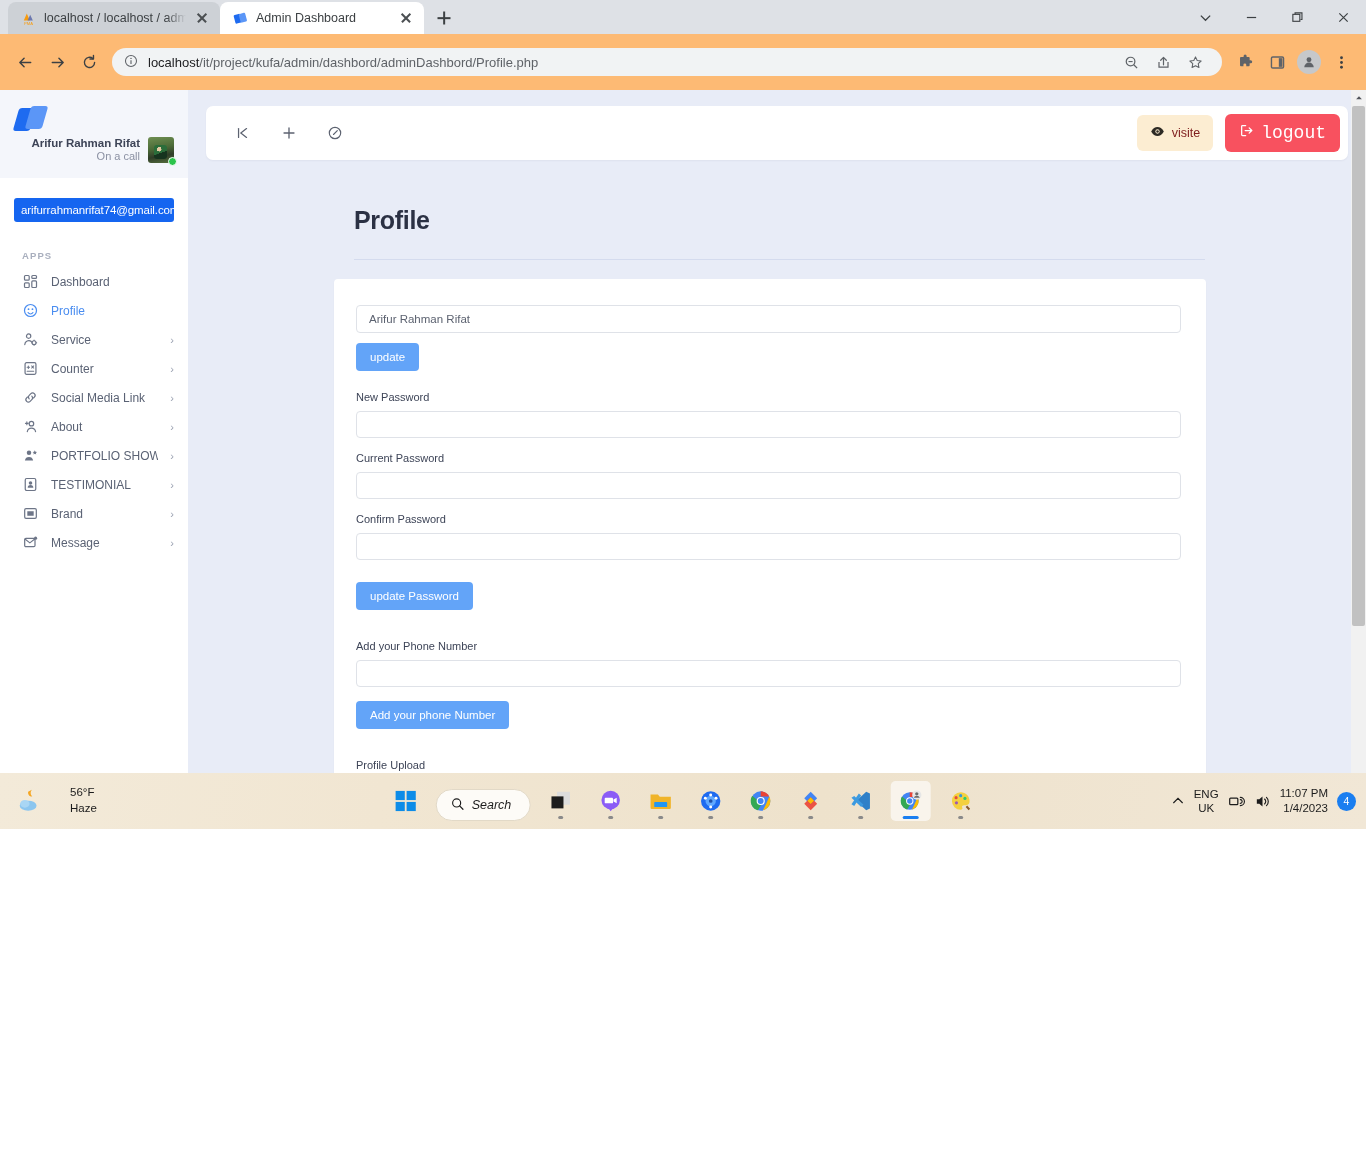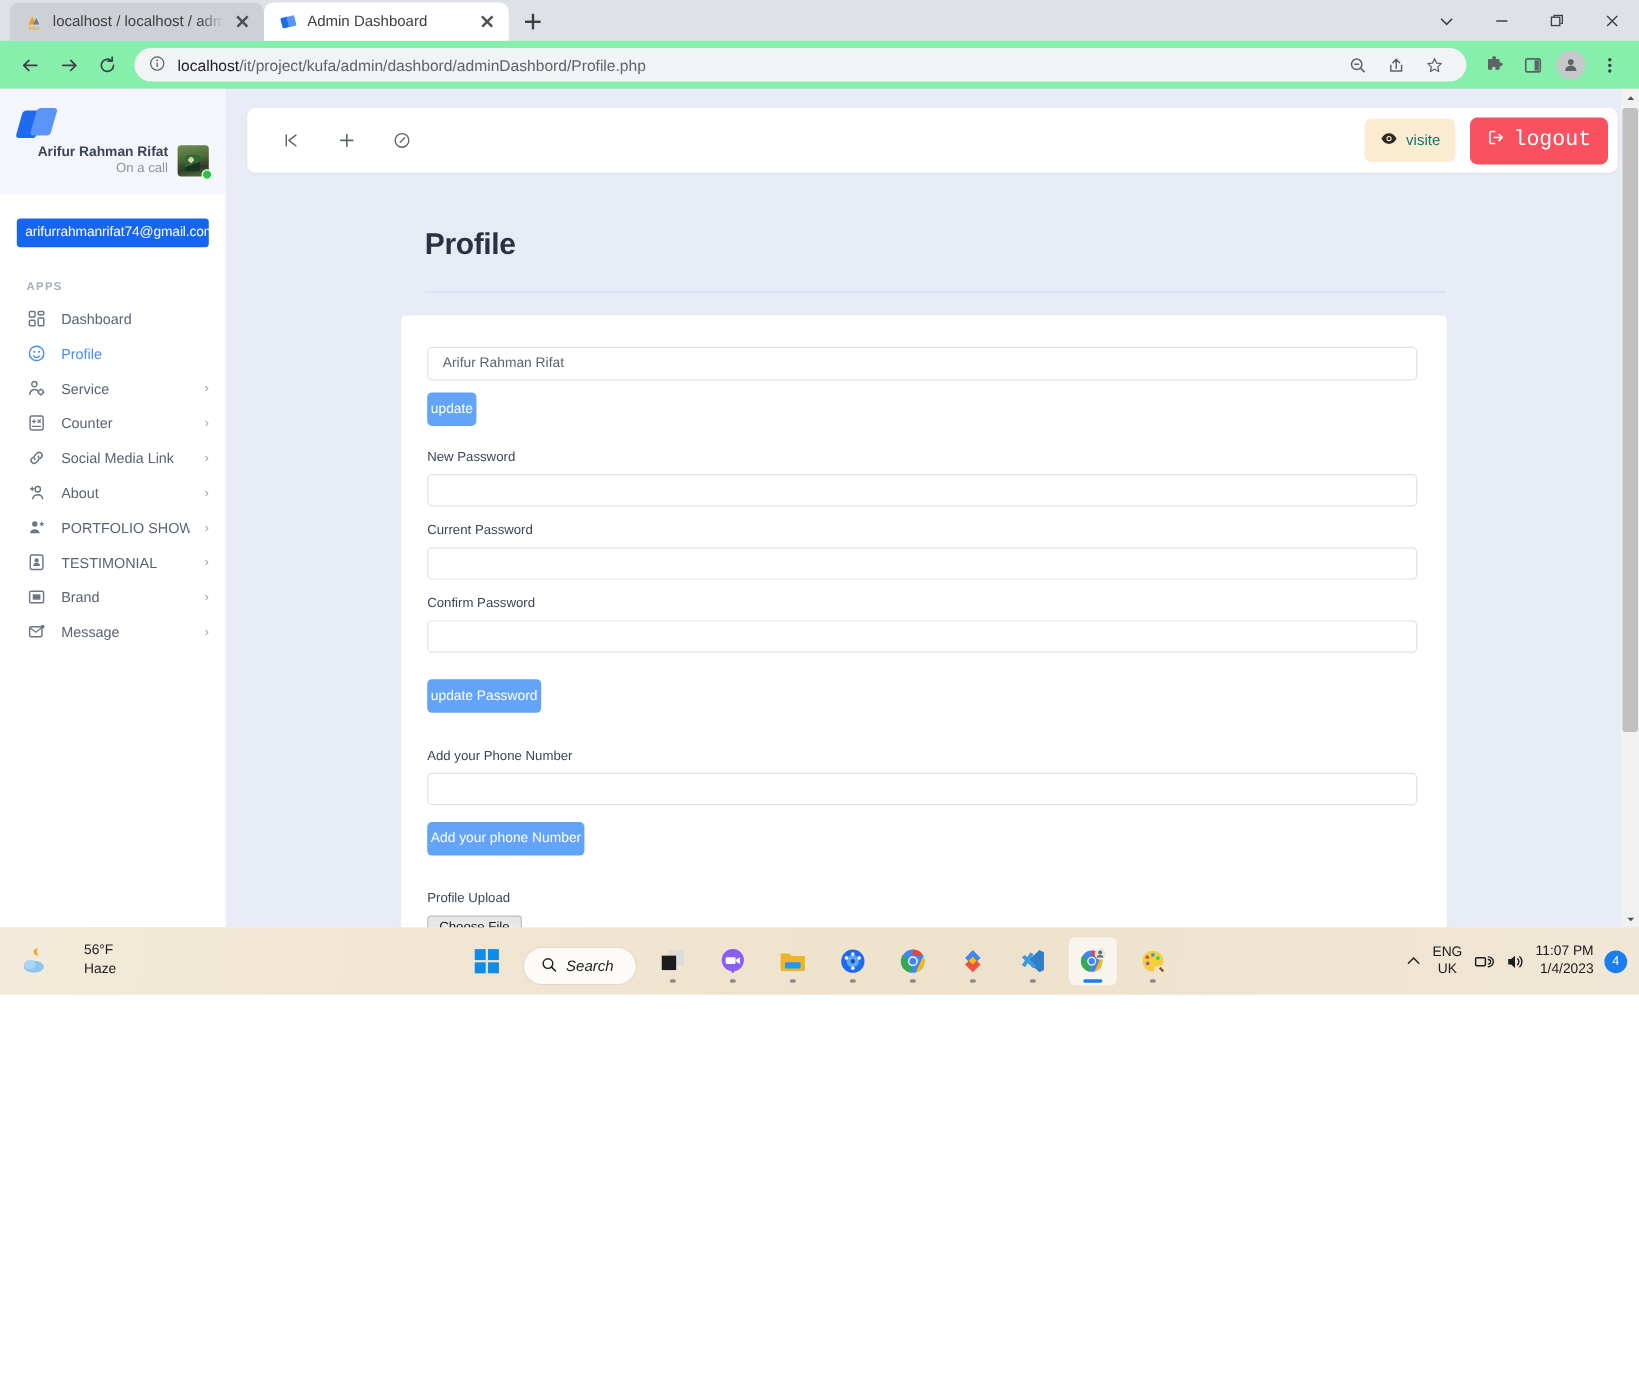--- a/index.html
+++ b/index.html
@@ -38,21 +38,21 @@
   .newtab::before, .newtab::after {
     content: ''; position: absolute; background: #3c4043; left: 50%; top: 50%;
   }
   .newtab::before { width: 13px; height: 1.7px; transform: translate(-50%,-50%); }
   .newtab::after { width: 1.7px; height: 13px; transform: translate(-50%,-50%); }
 
   .wincontrols { position: absolute; right: 0; top: 0; height: 34px; display: flex; align-items: center; }
   .wc { width: 46px; height: 34px; display: flex; align-items: center; justify-content: center; color: #3c4043; font-size: 13px; }
   .wc svg { display: block; }
 
-  .navbar { height: 40px; background: #86efac; display: flex; align-items: center; padding: 0 10px; gap: 2px; }
+  .navbar { height: 56px; background: #fdba74; display: flex; align-items: center; padding: 0 10px; gap: 2px; }
   .navbtn { width: 30px; height: 30px; display: flex; align-items: center; justify-content: center; color: #5f6368; flex: 0 0 auto; }
   .omnibox {
     flex: 1 1 auto; height: 28px; background: #f1f3f4; border-radius: 14px;
     display: flex; align-items: center; padding: 0 12px; gap: 10px; margin: 0 6px;
     font-size: 13px; color: #202124; min-width: 0;
   }
   .omnibox .url { white-space: nowrap; overflow: hidden; }
   .omnibox .url .host { color: #202124; }
   .omnibox .url .path { color: #5f6368; }
   .ob-right { display: flex; align-items: center; gap: 2px; margin-left: auto; }
@@ -105,21 +105,21 @@
   
   .main { flex: 1 1 auto; height: 100%; position: relative; padding: 16px 18px 0 18px; }
   .topbar {
     height: 54px; background: #ffffff; border-radius: 7px;
     display: flex; align-items: center; padding: 0 8px 0 26px; gap: 24px;
     box-shadow: 0 1px 2px rgba(30,40,80,.05);
   }
   .tb-icon { width: 22px; height: 22px; display: flex; align-items: center; justify-content: center; color: #5c6270; }
   .tb-right { margin-left: auto; display: flex; align-items: center; gap: 12px; }
   .btn-visite {
-    background: #fcedd2; color: #0f766e; border-radius: 6px; font-size: 12.5px;
+    background: #fcedd2; color: #7f1d1d; border-radius: 6px; font-size: 12.5px;
     padding: 9px 13px; display: flex; align-items: center; gap: 7px; border: none;
     font-family: inherit;
   }
   .btn-logout {
     background: #f8515f; color: #ffffff; border-radius: 6px; font-size: 18px;
     padding: 9px 14px; display: flex; align-items: center; gap: 7px; border: none;
     font-family: Liberation Mono, monospace;
   }
 
   .page-title {
@@ -136,21 +136,21 @@
   .field {
     width: 825px; height: 28px; border: 1px solid #dfe2e8; border-radius: 4px;
     background: #fff; font-size: 11.5px; color: #5c6270; padding: 0 12px;
     font-family: inherit; outline: none; display: flex; align-items: center;
   }
   .field.tall { height: 27px; }
   .flabel { font-size: 11px; color: #3d4457; margin-bottom: 8px; font-weight: 500; }
   .fgroup { margin-bottom: 14px; }
   .btn-blue {
     background: #63a4f8; color: #ffffff; border: none; border-radius: 4px;
-    font-size: 11.5px; padding: 8px 3px; font-family: inherit;
+    font-size: 11.5px; padding: 8px 14px; font-family: inherit;
   }
   .spacer-sm { height: 10px; }
   .file-row { display: flex; align-items: center; gap: 8px; }
   .file-btn {
     background: #e7e7e7; border: 1px solid #bfbfbf; border-radius: 3px;
     font-size: 11px; padding: 3px 9px; color: #1a1a1a;
   }
 
   
   .pscroll { position: absolute; right: 0; top: 0; width: 15px; height: 699px; background: #f1f1f1; }

